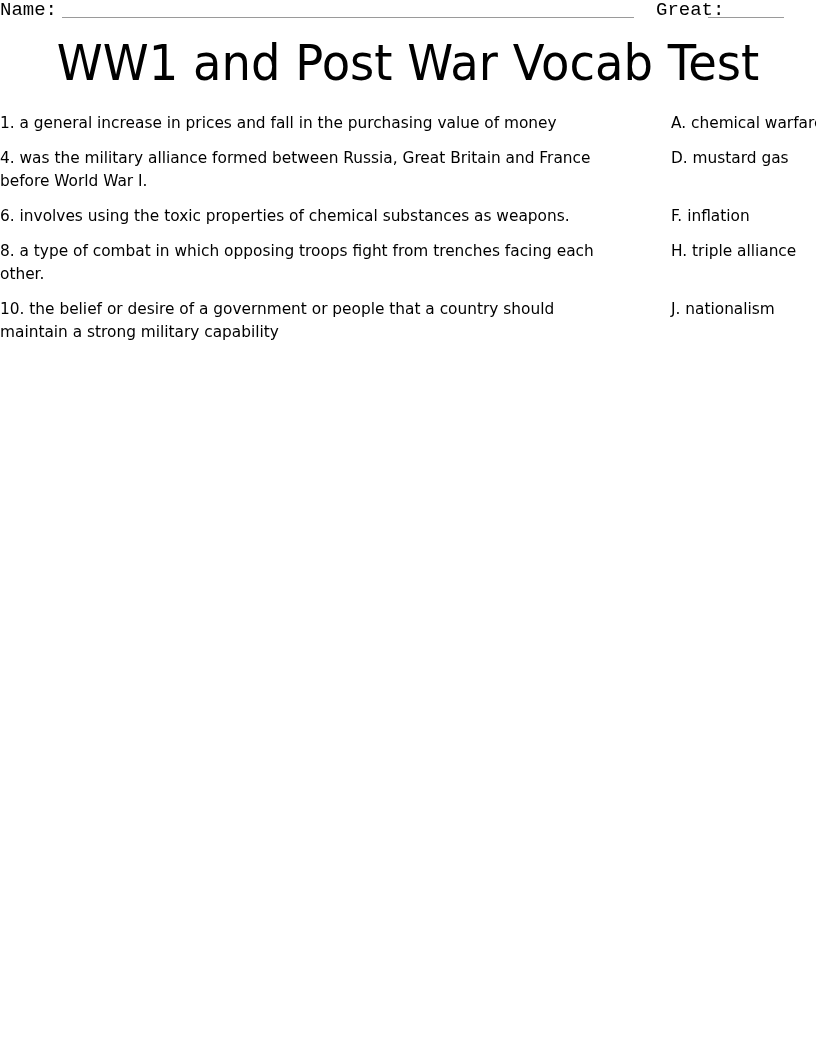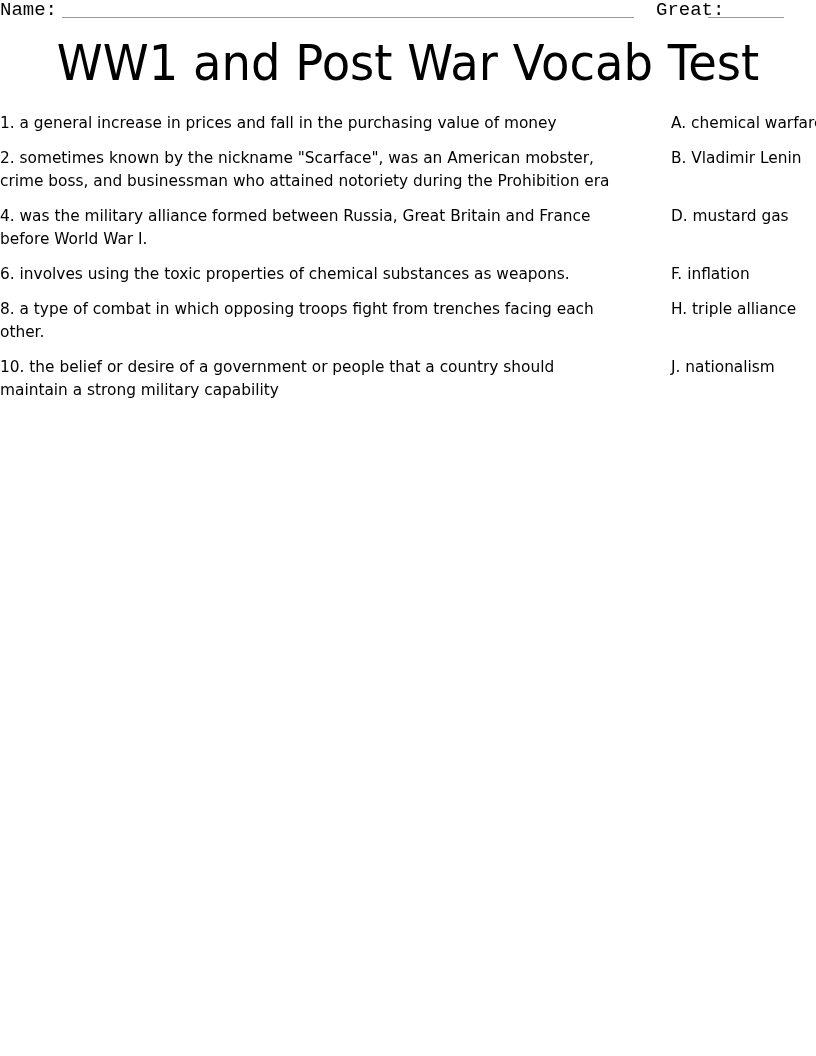--- a/index.html
+++ b/index.html
@@ -103,24 +103,20 @@
 </div>
 
 <h1 class="title">WW1 and Post War Vocab Test</h1>
 
 <div class="rows">
   <div class="row">
     <span class="clue">1. a general increase in prices and fall in the purchasing value of money</span>
     <span class="answer">A. chemical warfare</span>
   </div>
   <div class="row">
-    <span class="clue">2. sometimes known by the nickname "Scarface", was an American mobster, crime boss, and businessman who attained notoriety during the Prohibition era</span>
-    <span class="answer">B. Vladimir Lenin</span>
-  </div>
-  <div class="row">
     <span class="clue">4. was the military alliance formed between Russia, Great Britain and France before World War I.</span>
     <span class="answer">D. mustard gas</span>
   </div>
   <div class="row">
     <span class="clue">6. involves using the toxic properties of chemical substances as weapons.</span>
     <span class="answer">F. inflation</span>
   </div>
   <div class="row">
     <span class="clue">8. a type of combat in which opposing troops fight from trenches facing each other.</span>
     <span class="answer">H. triple alliance</span>

